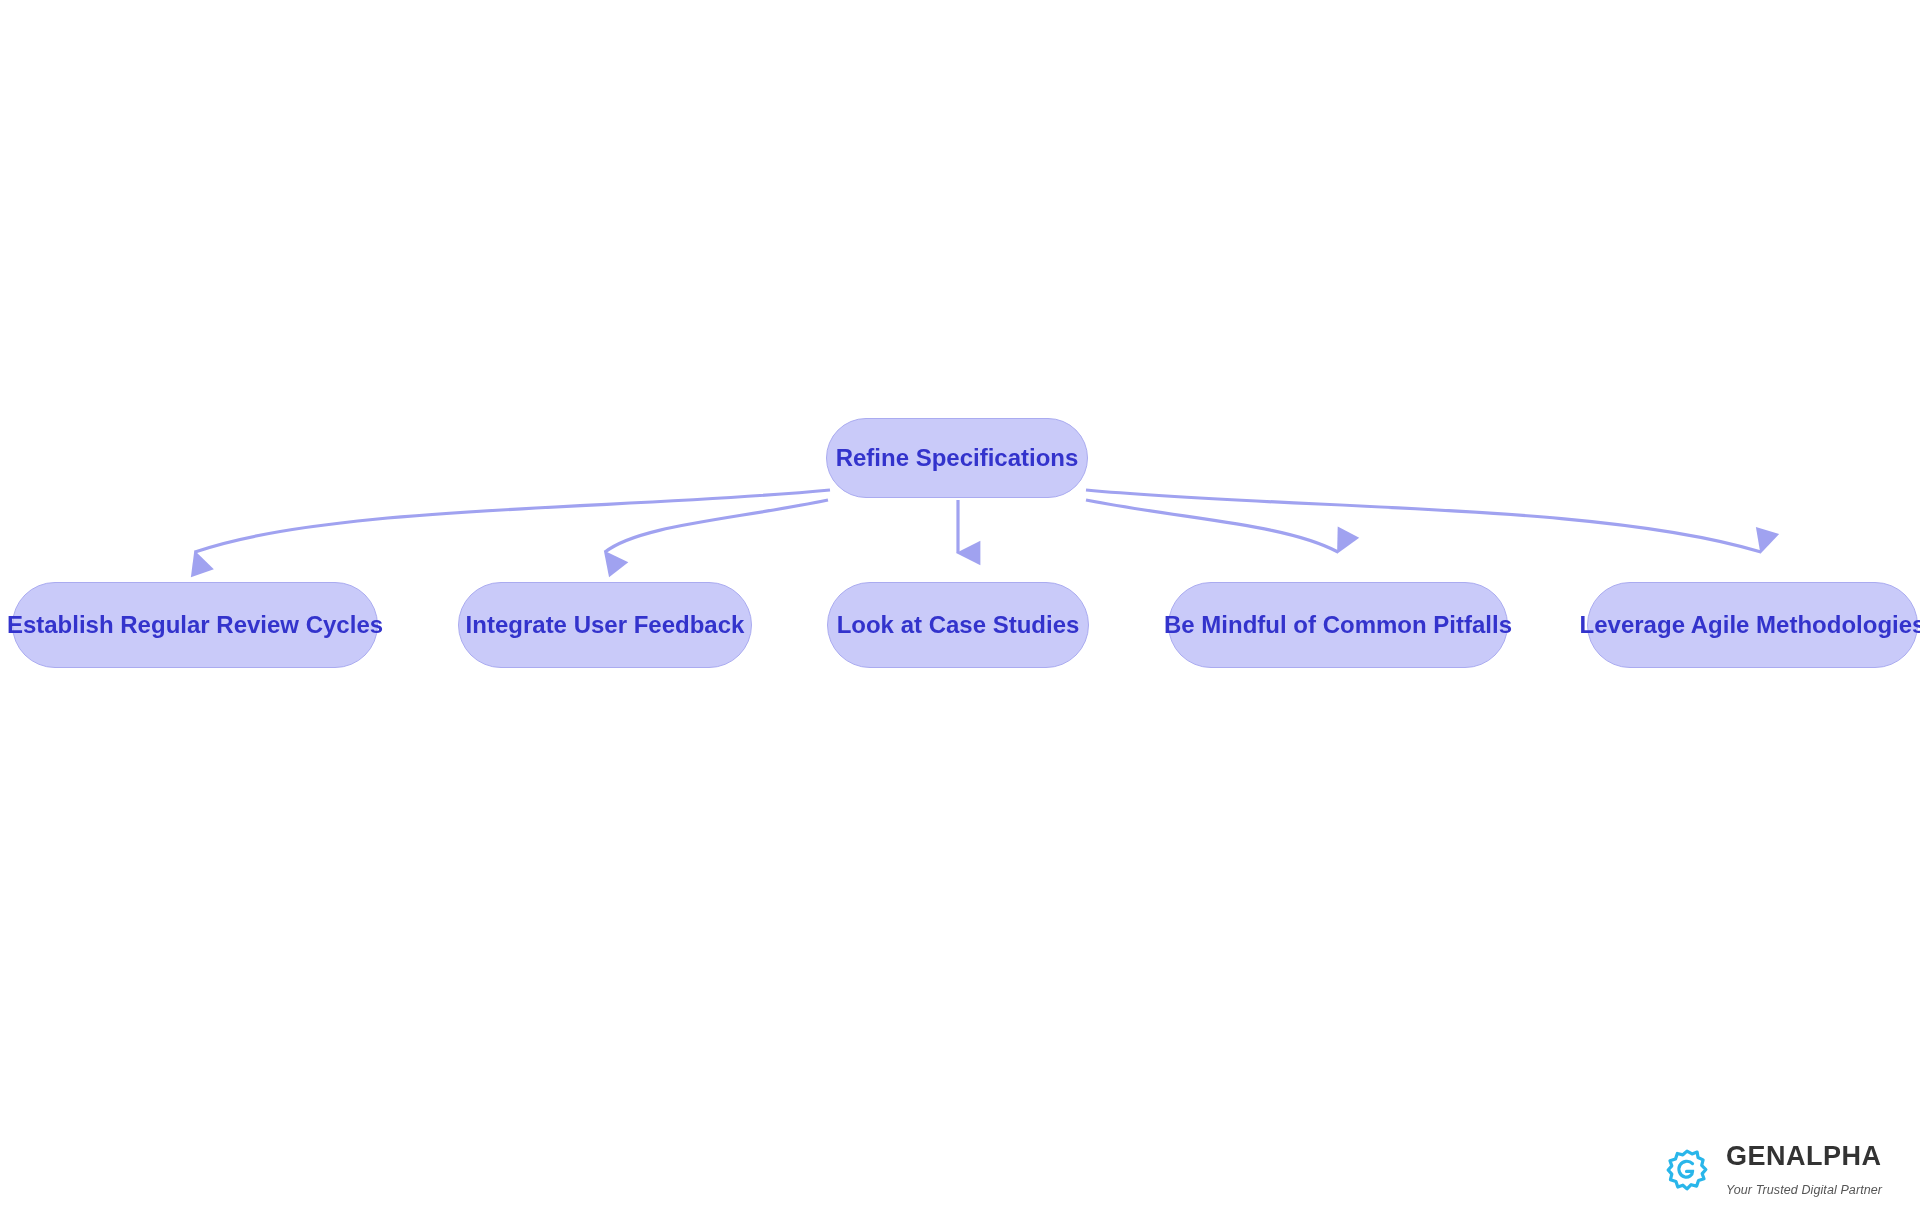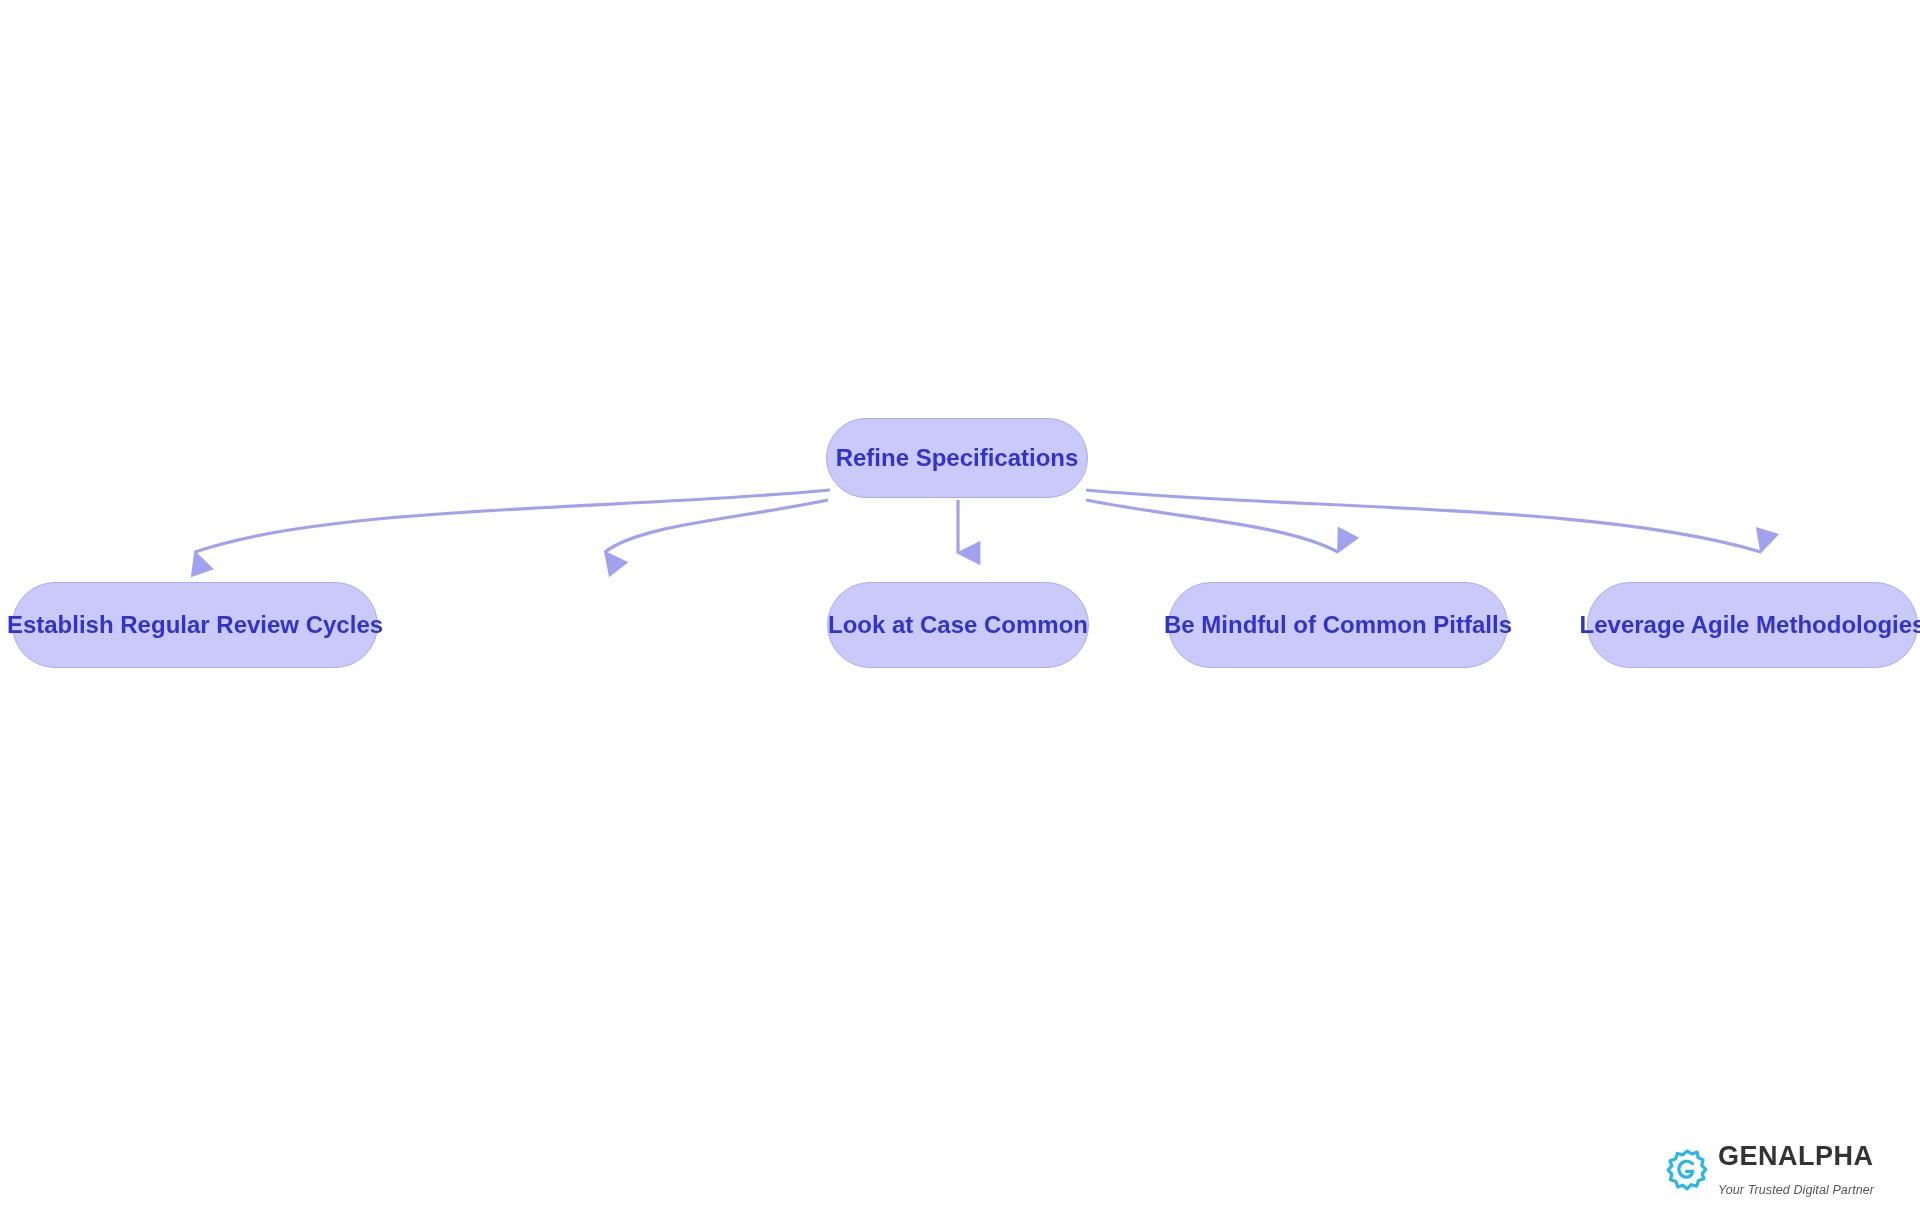--- a/index.html
+++ b/index.html
@@ -68,21 +68,21 @@
   #node-be-mindful-of-common-pitfalls   { left: 1168px; width: 340px; }
   #node-leverage-agile-methodologies    { left: 1587px; width: 331px; text-align: center; }
 
   
   #brand-logo {
     position: absolute;
     left: 1664px;
     top: 1143px;
     display: flex;
     align-items: center;
-    gap: 8px;
+    gap: 16px;
   }
   #brand-logo .gear-wrap {
     width: 46px;
     height: 46px;
     flex: 0 0 46px;
   }
   #brand-logo .wordmark {
     display: flex;
     flex-direction: column;
     justify-content: center;
@@ -129,23 +129,26 @@
   </svg>
 
   <div class="node root" id="node-refine-specifications">
     <span class="node-label">Refine Specifications</span>
   </div>
 
   <div class="node leaf" id="node-establish-regular-review-cycles">
     <span class="node-label">Establish Regular Review Cycles</span>
   </div>
 
+  <div class="node leaf" id="node-integrate-user-feedback">
+    <span class="node-label">Integrate User Feedback</span>
+  </div>
 
   <div class="node leaf" id="node-look-at-case-studies">
-    <span class="node-label">Look at Case Common</span>
+    <span class="node-label">Look at Case Studies</span>
   </div>
 
   <div class="node leaf" id="node-be-mindful-of-common-pitfalls">
     <span class="node-label">Be Mindful of Common Pitfalls</span>
   </div>
 
   <div class="node leaf" id="node-leverage-agile-methodologies">
     <span class="node-label">Leverage Agile Methodologies</span>
   </div>
 

